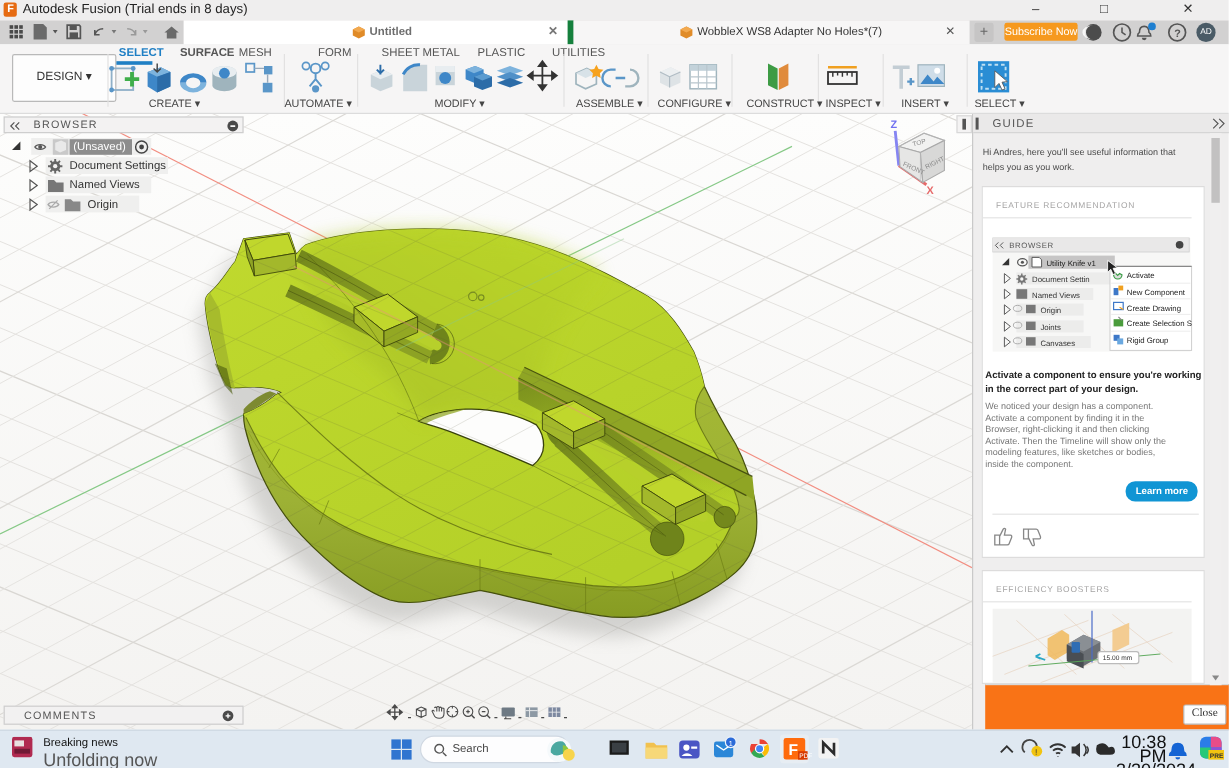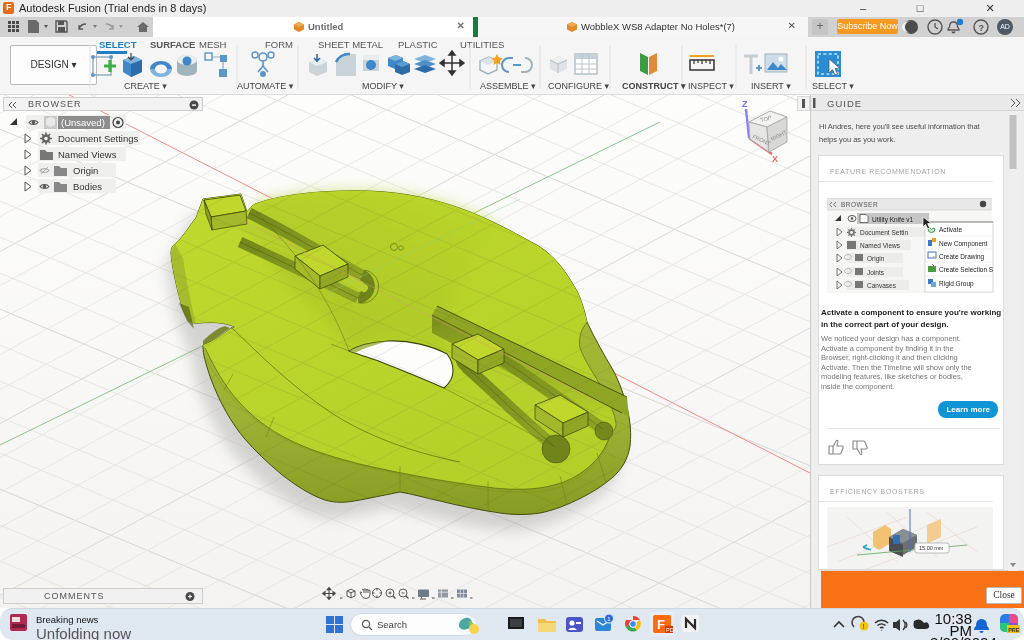--- a/index.html
+++ b/index.html
@@ -31,21 +31,21 @@
 #comments{position:absolute;left:3px;top:493px;width:200px;height:16px;background:#f2f1f1;border:1px solid #cecece;font-size:9px;color:#555;letter-spacing:1px;line-height:15px;}
 
 #guide{position:absolute;left:810px;top:95px;width:214px;height:513px;background:#efeeee;border-left:1px solid #c9c9c9;}
 #guide-h{position:absolute;left:0;top:0;width:214px;height:16px;background:#eae9e9;border-bottom:1px solid #d5d5d5;font-size:9.5px;color:#555;letter-spacing:1px;}
 .card{position:absolute;left:7px;width:186px;background:#fff;border:1px solid #dddcdc;}
 .cardtitle{font-size:7px;color:#a5a4a4;letter-spacing:.65px;padding:12px 0 6px 11px;border-bottom:1px solid #e4e4e4;margin:0 10px 0 0;}
 #learnmore{position:absolute;right:5px;background:#1095d4;color:#fff;font-size:8px;font-weight:bold;border-radius:8px;padding:4px 8px;}
 #closebar{position:absolute;left:10px;top:475px;width:214px;height:38px;background:#f97316;border-top:1px solid #d8d8d8;font-family:Liberation Serif, serif;}
 #closebtn{position:absolute;right:13px;top:16px;width:36px;height:17px;background:#fdfdfd;border:1px solid #b9b9b9;border-radius:2px;font-size:9.5px;color:#333;text-align:center;line-height:15px;}
 
-#taskbar{position:absolute;left:0;top:608px;width:1024px;height:32px;background:#dfe8f1;border-top:1px solid #ccd6e0;border-radius:13px;}
+#taskbar{position:absolute;left:0;top:608px;width:1024px;height:32px;background:#dfe8f1;border-top:1px solid #ccd6e0;}
 #tb-news1{position:absolute;left:36px;top:5px;font-size:9.5px;color:#111;}
 #tb-news2{position:absolute;left:36px;top:16px;font-size:15px;color:#555;}
 #search{position:absolute;left:350px;top:4px;width:125px;height:23px;background:#fdfdfe;border:1px solid #d0d8e2;border-radius:12px;font-size:9.5px;color:#444;line-height:22px;}
 #clock{position:absolute;left:930px;top:4px;width:42px;text-align:right;font-size:15px;color:#111;line-height:12px;}
 </style></head>
 <body>
 <div id="app">
 
   <div id="titlebar">
     <div class="appicon"></div>
@@ -255,21 +255,21 @@
           <line x1="682" y1="8" x2="682" y2="52"></line>
           <line x1="736" y1="8" x2="736" y2="52"></line>
           <line x1="806" y1="8" x2="806" y2="52"></line>
         </g>
     </svg>
     <span class="glabel" style="left:124px;">CREATE ▾</span>
     <span class="glabel" style="left:237px;">AUTOMATE ▾</span>
     <span class="glabel" style="left:362px;">MODIFY ▾</span>
     <span class="glabel" style="left:480px;">ASSEMBLE ▾</span>
     <span class="glabel" style="left:548px;">CONFIGURE ▾</span>
-    <span class="glabel" style="left:622px;font-weight:bold;">CONSTRUCT ▾</span>
+    <span class="glabel" style="left:622px;">CONSTRUCT ▾</span>
     <span class="glabel" style="left:688px;">INSPECT ▾</span>
     <span class="glabel" style="left:751px;">INSERT ▾</span>
     <span class="glabel" style="left:812px;">SELECT ▾</span>
   </div>
 
   <div id="main">
     <svg id="vp" width="810" height="513" style="position:absolute;left:0;top:0">
       <defs>
         <linearGradient id="bgg" x1="0" y1="0" x2="0" y2="1">
           <stop offset="0" stop-color="#fdfdfc"></stop>
@@ -643,32 +643,22 @@
     <div class="trow" style="top:68px;">
       <div class="trowbg" style="left:38px;width:78px;"></div>
       <svg width="210" height="15" style="position:absolute">
           <path d="M25 3 L31 7.5 L25 12 Z" fill="none" stroke="#555"></path>
           <path d="M40 7.5 a5 3.6 0 0 1 9 0 a5 3.6 0 0 1 -9 0 Z" fill="none" stroke="#aaa" stroke-width="1.1"></path>
           <path d="M41 11 L48 4" stroke="#aaa"></path>
           <path d="M54 3 h5 l2 2 h6 v8 h-13 Z" fill="#888"></path>
         </svg>
       <span style="position:absolute;left:73px;top:2px;">Origin</span>
     </div>
-    <div class="trow" style="top:84px;">
-      <div class="trowbg" style="left:38px;width:78px;"></div>
-      <svg width="210" height="15" style="position:absolute">
-          <path d="M25 3 L31 7.5 L25 12 Z" fill="none" stroke="#555"></path>
-          <path d="M40 7.5 a5 3.6 0 0 1 9 0 a5 3.6 0 0 1 -9 0 Z" fill="none" stroke="#555" stroke-width="1.1"></path>
-          <circle cx="44.5" cy="7.5" r="1.7" fill="#555"></circle>
-          <path d="M54 3 h5 l2 2 h6 v8 h-13 Z" fill="#888"></path>
-        </svg>
-      <span style="position:absolute;left:73px;top:2px;">Bodies</span>
-    </div>
-
-    <div id="comments"><span style="margin-left:40px;">COMMENTS</span>
+
+    <div id="comments"><span style="margin-left:16px;">COMMENTS</span>
       <svg width="198" height="16" style="position:absolute;left:0;top:0">
           <circle cx="186" cy="7.5" r="4.5" fill="#4a4a4a"></circle>
           <path d="M186 5.5 v4 M184 7.5 h4" stroke="#fff" stroke-width="1.1"></path>
         </svg>
     </div>
 
     <svg id="navsvg" width="175" height="18" style="position:absolute;left:320px;top:491px">
       <g stroke="#4a4a4a" fill="none" stroke-width="1.1">
         <path d="M9 3 v9 M4.5 7.5 h9 M9 1.5 l-1.8 2.2 h3.6 z M9 13.5 l-1.8 -2.2 h3.6 z M2.8 7.5 l2.2 -1.8 v3.6 z M15.2 7.5 l-2.2 -1.8 v3.6 z" fill="#4a4a4a"></path>
         <path d="M20 12 h2.5" stroke-width="1"></path>

